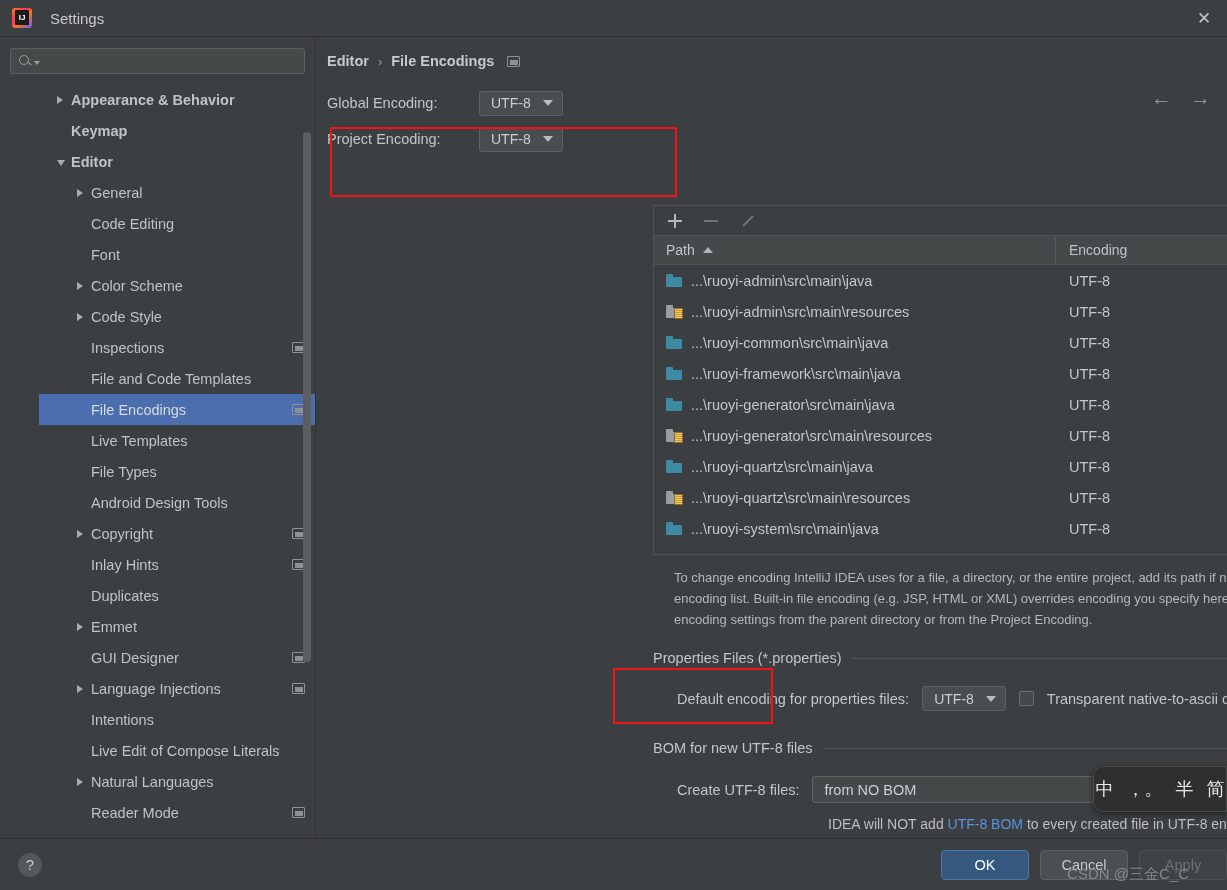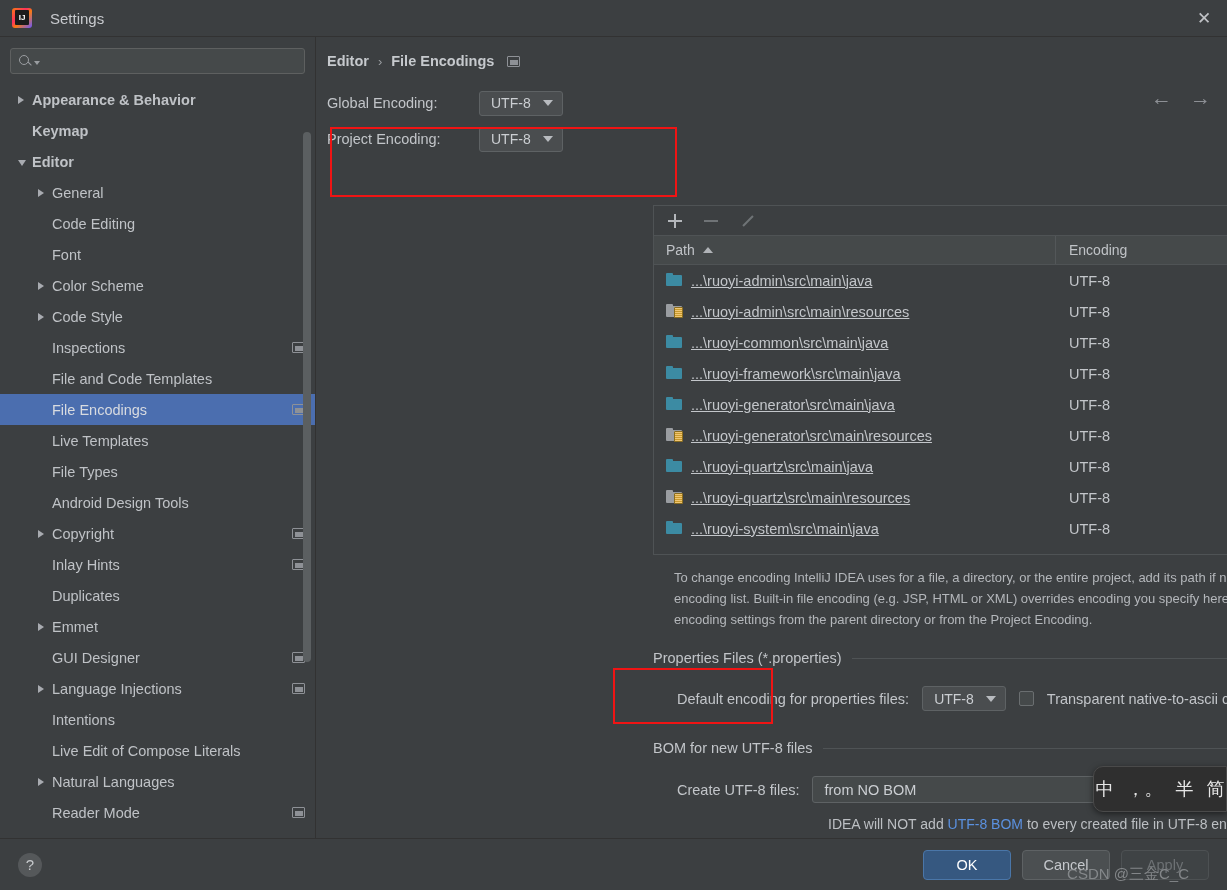--- a/index.html
+++ b/index.html
@@ -83,21 +83,21 @@
     width: 0; height: 0; margin-left: 1px; margin-top: 4px;
     border-left: 3.5px solid transparent; border-right: 3.5px solid transparent;
     border-top: 4px solid #9a9da1;
   }
   .search-input {
     flex: 1; background: transparent; border: 0; outline: none;
     color: #bbbbbb; font-size: 13px; font-family: "Liberation Sans", sans-serif;
     padding-left: 4px;
   }
 
-  .tree { flex: 1; overflow: hidden; position: relative; padding-top: 2px; }
+  .tree { flex: 1; overflow: hidden; position: relative; padding-top: 2px; padding-left: 39px; }
   .tree-item {
     height: 31px; display: flex; align-items: center;
     font-size: 14.5px; color: #bfc2c6;
     cursor: pointer; position: relative;
     padding-right: 10px;
   }
   .tree-item.selected { background: #4b6eaf; color: #d8dbe0; }
   .tree-item .arrow {
     width: 0; height: 0; margin-left: 0px;
     border-top: 4.5px solid transparent; border-bottom: 4.5px solid transparent;
@@ -203,21 +203,21 @@
     width: 0; height: 0;
     border-left: 5px solid transparent; border-right: 5px solid transparent;
     border-bottom: 6px solid #b0b3b7;
   }
   .th-enc { padding-left: 13px; }
   .tbl-body { position: relative; height: 287px; overflow: hidden; }
   .trow {
     height: 31px; display: flex; align-items: center;
     font-size: 14.5px; color: #c3c6ca;
   }
-  .cell-path { width: 402px; display: flex; align-items: flex-start; padding-left: 12px; gap: 9px; text-decoration: underline; }
+  .cell-path { width: 402px; display: flex; align-items: center; padding-left: 12px; gap: 9px; }
   .folder {
     width: 16px; height: 13px; position: relative; flex: 0 0 auto;
   }
   .folder .tab {
     position: absolute; left: 0; top: 0; width: 7px; height: 3px;
     background: #3c8ba3; border-radius: 1px 1px 0 0;
   }
   .folder .bodyp {
     position: absolute; left: 0; top: 2.5px; width: 16px; height: 10.5px;
     background: #3c8ba3; border-radius: 1px;
@@ -285,21 +285,21 @@
   .footer {
     height: 52px; min-height: 52px;
     background: #3c3f41; border-top: 1px solid #323232;
     display: flex; align-items: center; position: relative;
   }
   .help-btn {
     margin-left: 18px; width: 24px; height: 24px; border-radius: 50%;
     background: #55585a; color: #c7cacd; font-size: 15px;
     display: flex; align-items: center; justify-content: center; cursor: pointer;
   }
-  .btns { margin-left: auto; display: flex; gap: 11px; padding-right: 18px; }
+  .btns { margin-left: auto; display: flex; gap: 11px; }
   .btn {
     min-width: 88px; height: 30px; border-radius: 4px;
     font-size: 14.5px; display: flex; align-items: center; justify-content: center;
     cursor: pointer;
   }
   .btn.primary { background: #365880; color: #ffffff; border: 1px solid #4a76a8; }
   .btn.normal  { background: #4b4f51; color: #c5c8cc; border: 1px solid #5e6264; }
   .btn.disabled{ background: #3f4345; color: #6d7174; border: 1px solid #4d5153; cursor: default; }
   .watermark {
     position: absolute; right: 38px; bottom: 6px;

